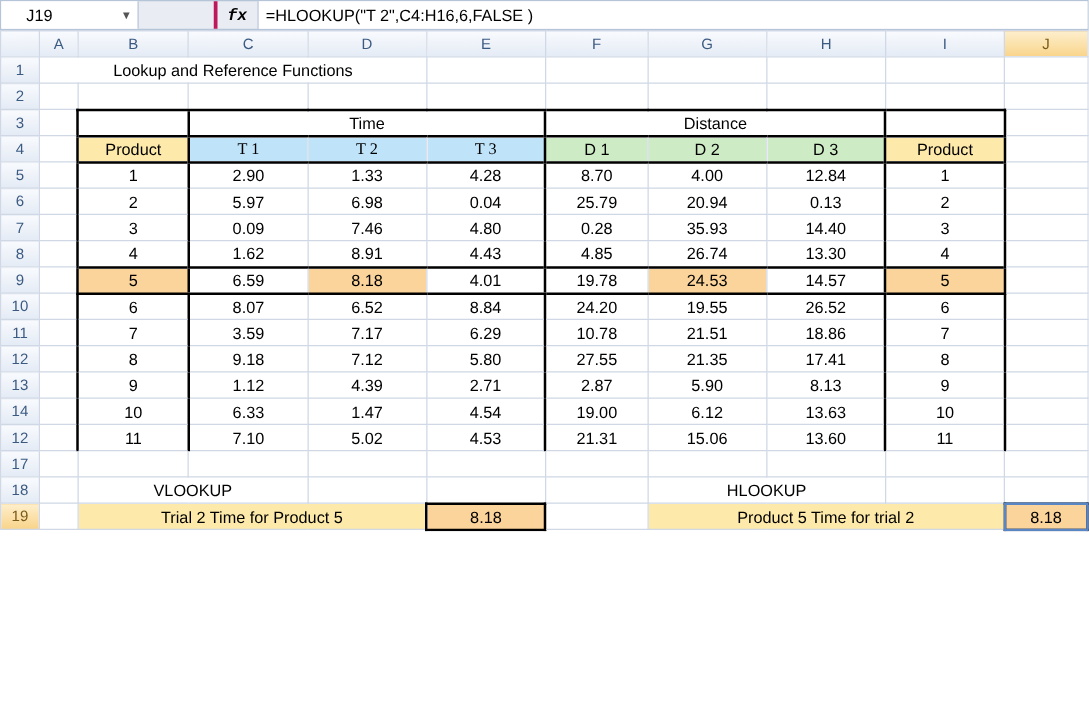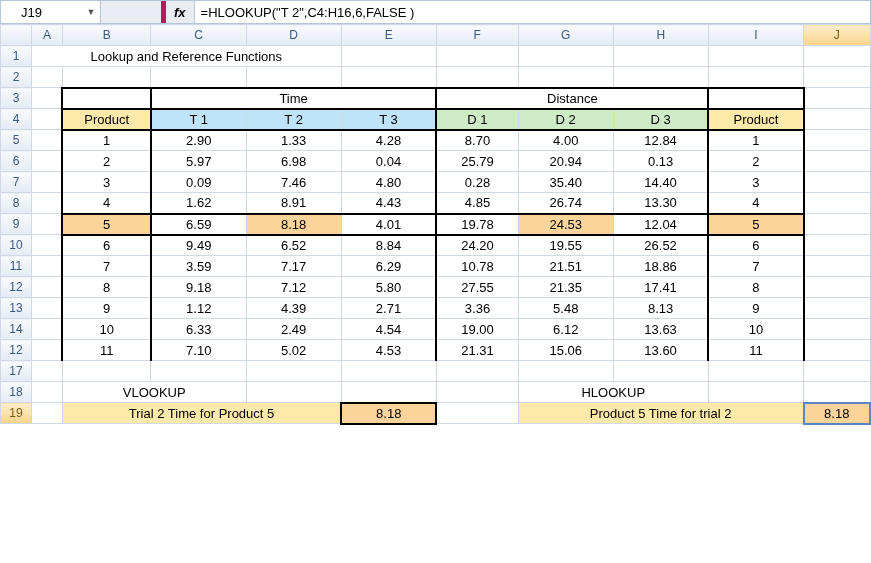--- a/index.html
+++ b/index.html
@@ -12,21 +12,21 @@
     user-select: none;
   }
   .formula-bar {
     display: flex;
     align-items: center;
     border: 1px solid #b5c4d6;
     background: #e9edf3;
     height: 24px;
   }
   .name-box {
-    width: 100px;
+    width: 110px;
     background: #fff;
     border-right: 1px solid #b5c4d6;
     height: 22px;
     display: flex;
     align-items: center;
     padding-left: 20px;
     position: relative;
   }
   .name-box .dd {
     position: absolute;
@@ -34,24 +34,24 @@
     width: 14px;
     height: 18px;
     display:flex; align-items:center; justify-content:center;
     color:#555;
     font-size:9px;
   }
   .fx-gap { width: 60px; }
   .fx-label {
     font-style: italic;
     font-weight: bold;
-    font-family: Liberation Sans, sans-serif;
+    font-family: Liberation Mono, monospace;
     font-size: 13px;
     padding: 0 8px;
-    border-left:5px solid #be185d;
+    border-left:3px solid #be185d;
     border-right:1px solid #b5c4d6;
     height:22px;
     display:flex;align-items:center;
   }
   .formula-input {
     flex: 1;
     background: #fff;
     height: 22px;
     display: flex;
     align-items: center;
@@ -101,21 +101,21 @@
   td.bold { font-weight:bold; }
 
   
   .bt { border-top: 2px solid #000 !important;}
   .bb { border-bottom: 2px solid #000 !important;}
   .bl { border-left: 2px solid #000 !important;}
   .br { border-right: 2px solid #000 !important;}
 
   
   .hdr-prod { background:#fde9a9 !important; font-weight:bold;}
-  .hdr-time { background:#bfe4f9 !important; font-weight:bold;}
+  .hdr-time { background:#bfe4f9 !important; font-weight:bold;font-family:Liberation Serif, serif;}
   .hdr-dist { background:#cdebc4 !important; font-weight:bold;margin-top:27px;}
 
   
   .hl-prod { background:#fbd49b !important; }
   .hl-time { background:#fbd49b !important; }
   .hl-dist { background:#fbd49b !important; }
 
   
   .result { background:#fbd49b !important; }
   .result.selected {
@@ -246,21 +246,21 @@
       </tr>
 
   <tr>
         <th class="rowhdr">7</th>
         <td></td>
     <td class="bl">3</td>
     <td class="bl">0.09</td>
     <td>7.46</td>
     <td>4.80</td>
     <td class="bl">0.28</td>
-    <td>35.40</td>
+    <td>35.93</td>
     <td>14.40</td>
     <td class="bl br">3</td>
         <td></td>
       </tr>
 
   <tr>
         <th class="rowhdr">8</th>
         <td></td>
     <td class="bl">4</td>
     <td class="bl">1.62</td>
@@ -275,30 +275,30 @@
 
   <tr>
         <th class="rowhdr">9</th>
         <td></td>
     <td class="hl-prod bt bl bb">5</td>
     <td class="bt bl bb">6.59</td>
     <td class="hl-time bt bb">8.18</td>
     <td class="bt bb">4.01</td>
     <td class="bt bl bb">19.78</td>
     <td class="hl-dist bt bb">24.53</td>
-    <td class="bt bb">12.04</td>
+    <td class="bt bb">14.57</td>
     <td class="hl-prod bt bl br bb">5</td>
         <td></td>
       </tr>
 
   <tr>
         <th class="rowhdr">10</th>
         <td></td>
     <td class="bl">6</td>
-    <td class="bl">9.49</td>
+    <td class="bl">8.07</td>
     <td>6.52</td>
     <td>8.84</td>
     <td class="bl">24.20</td>
     <td>19.55</td>
     <td>26.52</td>
     <td class="bl br">6</td>
         <td></td>
       </tr>
 
   <tr>
@@ -329,33 +329,33 @@
         <td></td>
       </tr>
 
   <tr>
         <th class="rowhdr">13</th>
         <td></td>
     <td class="bl">9</td>
     <td class="bl">1.12</td>
     <td>4.39</td>
     <td>2.71</td>
-    <td class="bl">3.36</td>
-    <td>5.48</td>
+    <td class="bl">2.87</td>
+    <td>5.90</td>
     <td>8.13</td>
     <td class="bl br">9</td>
         <td></td>
       </tr>
 
   <tr>
         <th class="rowhdr">14</th>
         <td></td>
     <td class="bl">10</td>
     <td class="bl">6.33</td>
-    <td>2.49</td>
+    <td>1.47</td>
     <td>4.54</td>
     <td class="bl">19.00</td>
     <td>6.12</td>
     <td>13.63</td>
     <td class="bl br">10</td>
         <td></td>
       </tr>
 
   <tr>
         <th class="rowhdr">12</th>

